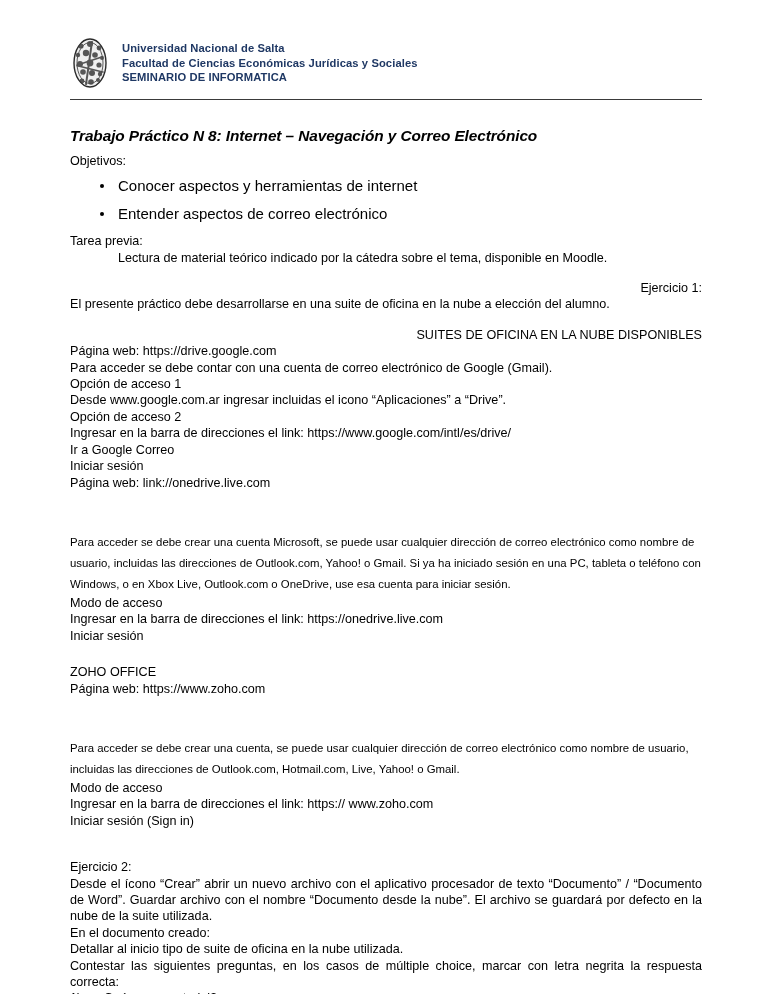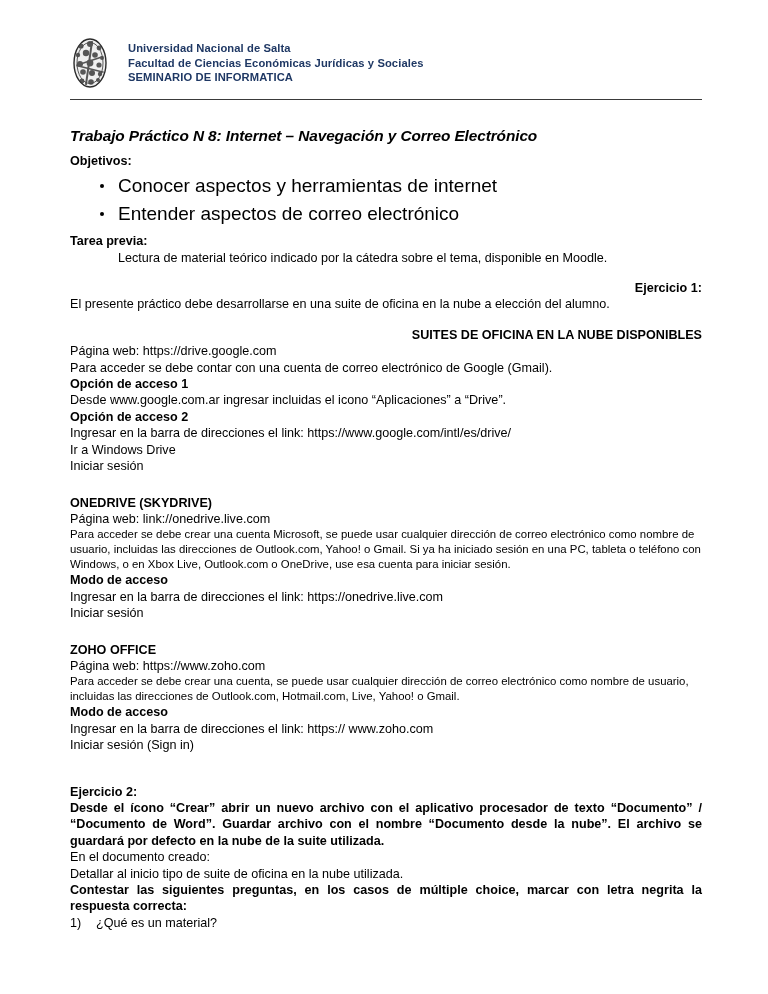--- a/index.html
+++ b/index.html
@@ -28,21 +28,21 @@
     position: absolute;
     left: 70px;
     top: 36px;
     width: 632px;
   }
 
   
   .letterhead {
     display: flex;
     align-items: flex-start;
-    gap: 18px;
+    gap: 12px;
     height: 58px;
   }
   .seal {
     width: 40px;
     height: 55px;
     flex: 0 0 40px;
     position: relative;
   }
   .seal svg { display: block; }
   .letterhead-text {
@@ -73,38 +73,39 @@
     letter-spacing: -0.1px;
   }
   .p {
     font-size: 12.6px;
     line-height: 16.4px;
     margin: 0;
     white-space: pre-wrap;
   }
   .p.small {
     font-size: 11.4px;
-    line-height: 15px;
-  }
-  .p.bold { font-weight: bold; }
-  .justify { text-align: justify; font-weight: bold; }
+    line-height: 21px;
+    margin-top: 41px;
+  }
+  .p.bold { font-weight: normal; }
+  .justify { text-align: justify; }
   .indent-1 { padding-left: 48px; }
   .gap-sm { margin-top: 7px; }
   .gap-md { margin-top: 14px; text-align: right; }
   .gap-lg { margin-top: 20px; }
 
   ul.bullets {
     list-style: none;
     margin: 9px 0 0 0;
     padding: 0;
   }
   ul.bullets li {
     position: relative;
     padding-left: 48px;
-    font-size: 19px;
+    font-size: 15px;
     line-height: 16.4px;
     margin-bottom: 11px;
   }
   ul.bullets li .dot {
     position: absolute;
     left: 30px;
     top: 6px;
     width: 4px;
     height: 4px;
     border-radius: 50%;
@@ -184,24 +185,23 @@
     <p class="p bold gap-md">Ejercicio 1:</p>
     <p class="p">El presente práctico debe desarrollarse en una suite de oficina en la nube a elección del alumno.</p>
     <p class="p bold gap-md">SUITES DE OFICINA EN LA NUBE DISPONIBLES</p>
 
     <p class="p">Página web: https://drive.google.com</p>
     <p class="p">Para acceder se debe contar con una cuenta de correo electrónico de Google (Gmail).</p>
     <p class="p bold">Opción de acceso 1</p>
     <p class="p">Desde www.google.com.ar ingresar incluidas el icono “Aplicaciones” a “Drive”.</p>
     <p class="p bold">Opción de acceso 2</p>
     <p class="p">Ingresar en la barra de direcciones el link: https://www.google.com/intl/es/drive/</p>
-    <p class="p">Ir a Windows Drive</p>
+    <p class="p">Ir a Google Correo</p>
     <p class="p">Iniciar sesión</p>
 
-    <p class="p bold gap-lg">ONEDRIVE (SKYDRIVE)</p>
     <p class="p">Página web: link://onedrive.live.com</p>
     <p class="p small">Para acceder se debe crear una cuenta Microsoft, se puede usar cualquier dirección de correo electrónico como nombre de usuario, incluidas las direcciones de Outlook.com, Yahoo! o Gmail. Si ya ha iniciado sesión en una PC, tableta o teléfono con Windows, o en Xbox Live, Outlook.com o OneDrive, use esa cuenta para iniciar sesión.</p>
     <p class="p bold">Modo de acceso</p>
     <p class="p">Ingresar en la barra de direcciones el link: https://onedrive.live.com</p>
     <p class="p">Iniciar sesión</p>
 
     <p class="p bold gap-lg">ZOHO OFFICE</p>
     <p class="p">Página web: https://www.zoho.com</p>
     <p class="p small">Para acceder se debe crear una cuenta, se puede usar cualquier dirección de correo electrónico como nombre de usuario, incluidas las direcciones de Outlook.com, Hotmail.com, Live, Yahoo! o Gmail.</p>
     <p class="p bold">Modo de acceso</p>

